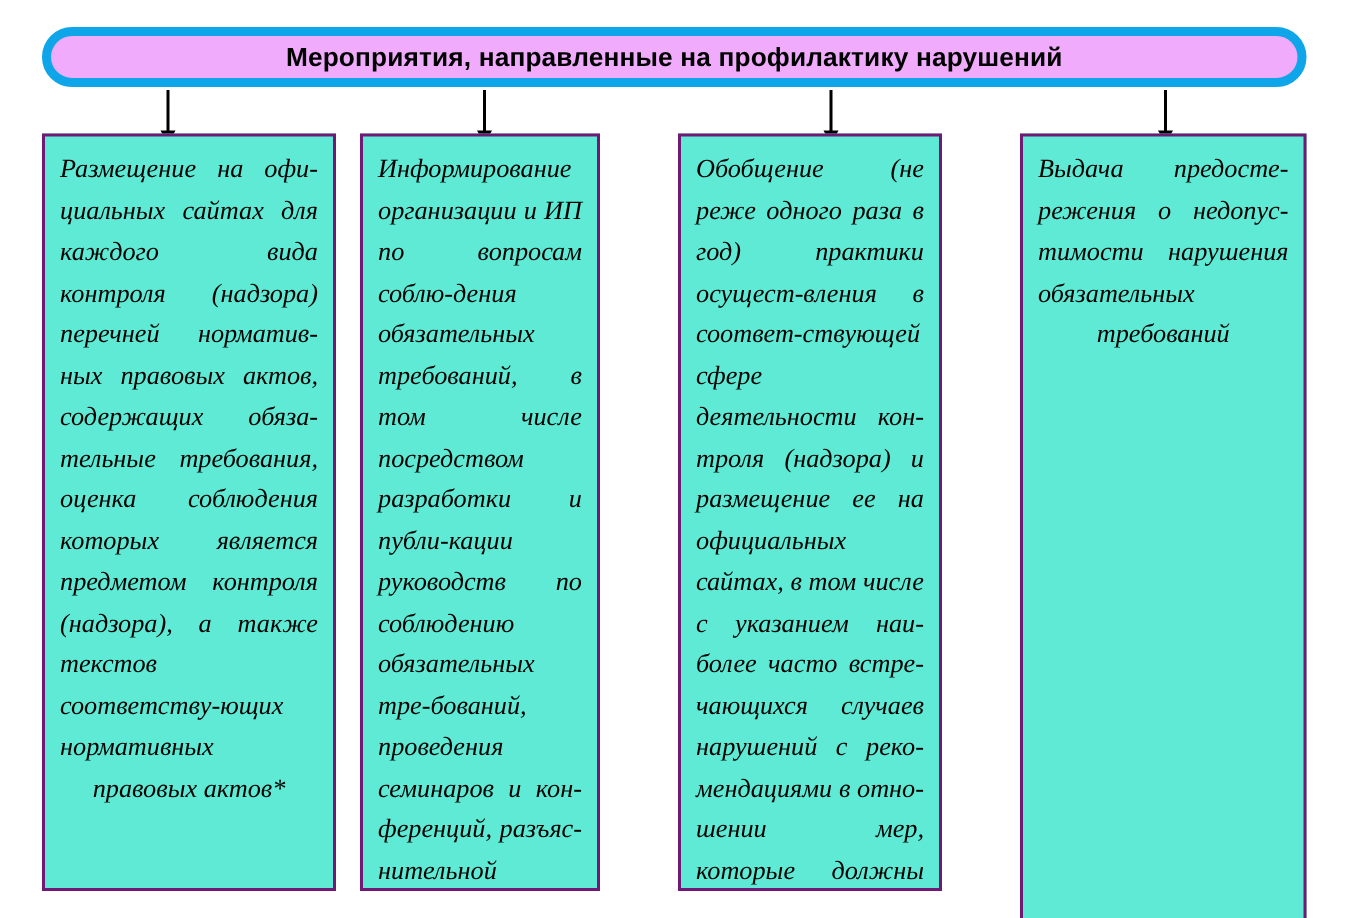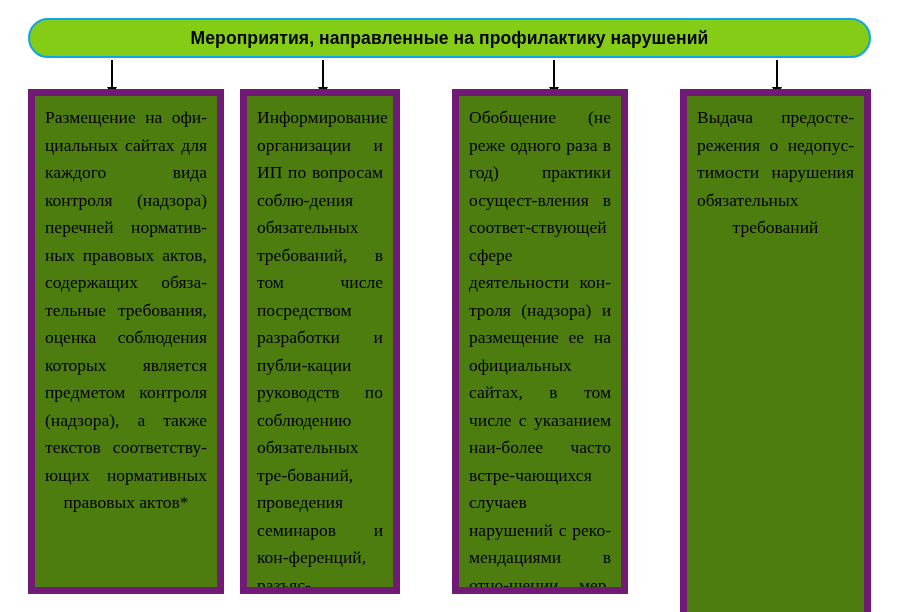--- a/index.html
+++ b/index.html
@@ -19,22 +19,22 @@
   }
 
   
   .header-box {
     position: absolute;
     left: 28px;
     top: 18px;
     width: 843px;
     height: 40px;
     box-sizing: border-box;
-    background: #84cc16;
-    border: 2px solid #0ea5e9;
+    background: #f0abfc;
+    border: 6px solid #0ea5e9;
     border-radius: 20px;
     display: flex;
     align-items: center;
     justify-content: center;
   }
   .header-title {
     font-family: "Liberation Sans", sans-serif;
     font-weight: bold;
     font-size: 17.5px;
     color: #000000;
@@ -61,24 +61,25 @@
     border-left: 5px solid transparent;
     border-right: 5px solid transparent;
     border-top: 9px solid #000000;
   }
 
   
   .col-box {
     position: absolute;
     top: 89px;
     box-sizing: border-box;
-    background: #4d7c0f;
-    border: 7px solid #701a75;
+    background: #5eead4;
+    border: 2px solid #701a75;
     padding: 8px 10px 10px 10px;
     overflow: hidden;
+    font-style: italic;
   }
   .col-text {
     font-family: "Liberation Serif", serif;
     font-size: 17.5px;
     line-height: 27.5px;
     color: #000000;
     text-align: justify;
     text-align-last: center;
     hyphens: manual;
     white-space: pre-line;

